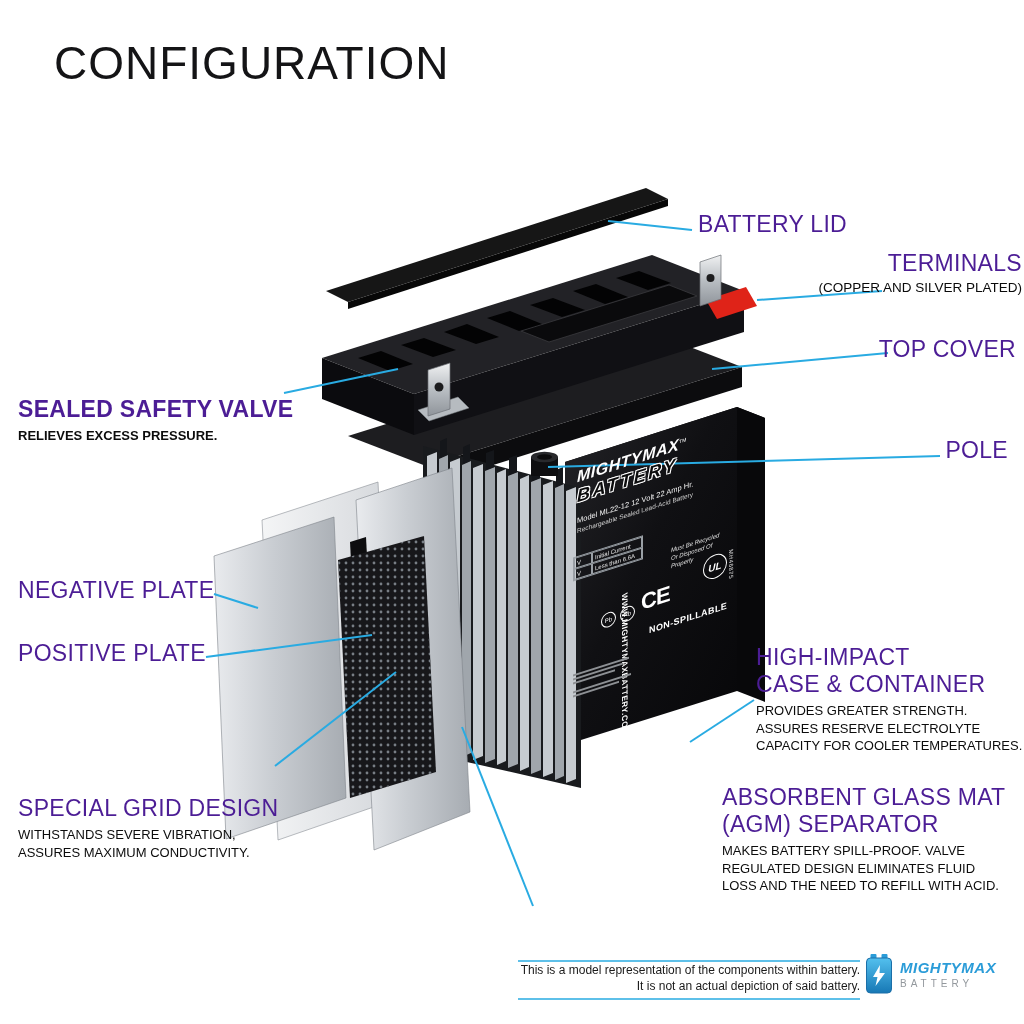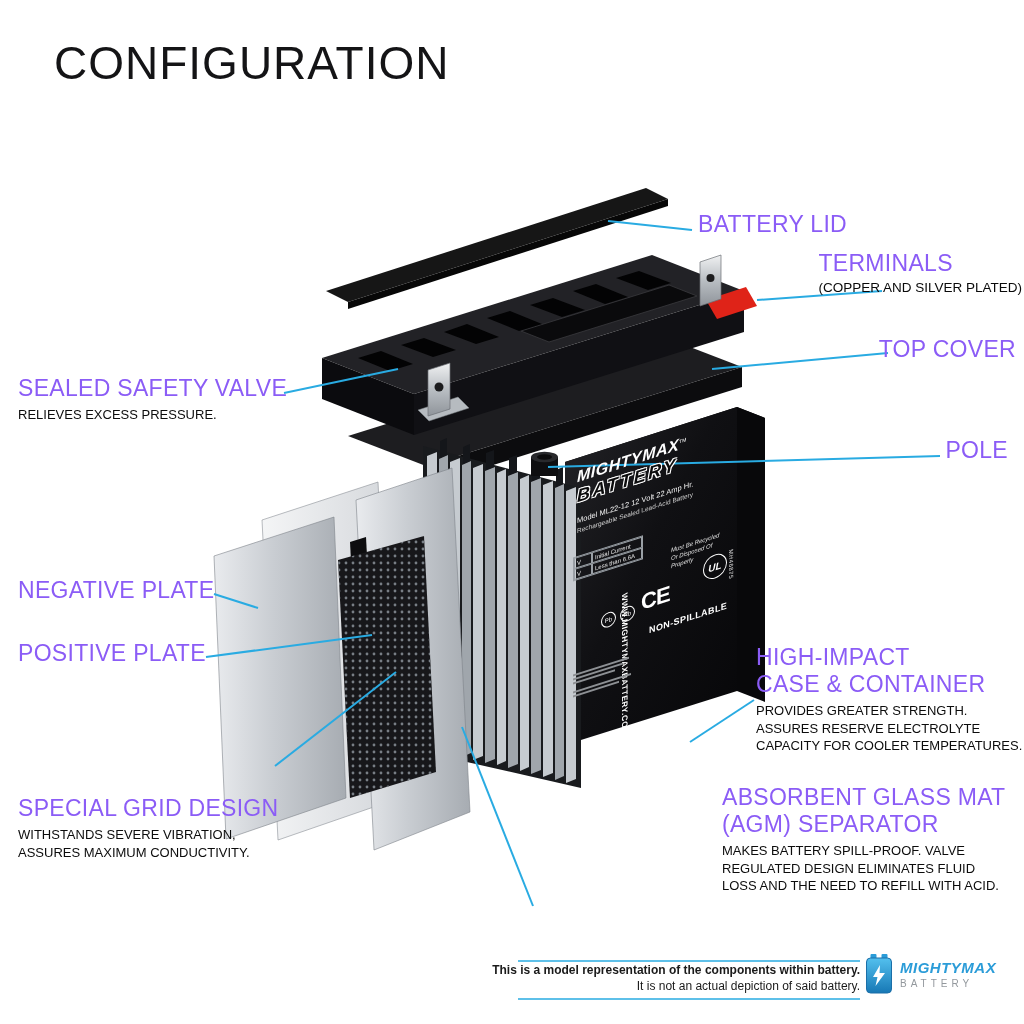--- a/index.html
+++ b/index.html
@@ -12,29 +12,29 @@
   .stage{position:relative;width:1024px;height:1024px;overflow:hidden;background:#fff;}
   .art{position:absolute;left:0;top:0;width:1024px;height:1024px;}
 
   .page-title{
     position:absolute;left:54px;top:36px;margin:0;
     font-size:46px;font-weight:500;letter-spacing:1px;color:#141416;
   }
 
   
   .callout{position:absolute;color:#000;}
-  .co-title{font-size:23px;line-height:1.18;letter-spacing:.3px;white-space:pre-line;color:#8b5cf6;}
+  .co-title{font-size:23px;line-height:1.18;letter-spacing:.3px;white-space:pre-line;color:#4c1d95;}
   .co-sub{font-size:13.5px;margin-top:3px;color:#0a0a0a;}
   .co-desc{font-size:13px;line-height:1.35;margin-top:4px;white-space:pre-line;color:#0c0c0c;}
 
   .co-battery-lid{left:698px;top:211px;}
-  .co-terminals{right:2px;top:250px;}
+  .co-terminals{right:2px;top:250px;text-align:right;}
   .co-top-cover{right:8px;top:336px;text-align:right;margin-left:18px;}
   .co-pole{right:16px;top:437px;text-align:left;}
-  .co-valve{left:18px;top:375px;}
+  .co-valve{left:18px;top:396px;font-weight:bold;}
   .co-negative{left:18px;top:577px;}
   .co-positive{left:18px;top:640px;}
   .co-grid{left:18px;top:795px;}
   .co-case{left:756px;top:644px;}
   .co-agm{left:722px;top:784px;}
 
   
   .case-label{
     position:absolute;left:565px;top:462px;width:172px;height:283px;
     transform:skewY(-17.6deg);transform-origin:0 0;color:#fff;pointer-events:none;
@@ -62,21 +62,21 @@
   .website{left:64px;top:150px;transform:rotate(90deg);transform-origin:0 0;font-size:8px;font-weight:bold;letter-spacing:.5px;color:#fff;white-space:nowrap;}
   .fineprint{left:8px;top:215px;width:60px;}
   .fineprint i{position:static;display:block;height:1.5px;background:#8d9094;margin-bottom:2.5px;}
   .fineprint .b1{width:56px;}.fineprint .b2{width:50px;}.fineprint .b3{width:42px;}
   .fineprint2{left:8px;top:232px;width:60px;}
   .fineprint2 i{position:static;display:block;height:1.5px;background:#8d9094;margin-bottom:2.5px;}
   .fineprint2 .b1{width:58px;}.fineprint2 .b2{width:46px;}
 
   
   .footer-note{position:absolute;right:164px;top:963px;text-align:right;color:#1a1a1a;font-size:12px;line-height:1.3;}
-  .fn-line1{font-weight:bold;}
+  .fn-line1{font-weight:normal;}
   .footer-logo{position:absolute;left:866px;top:954px;display:flex;align-items:center;gap:8px;}
   .fl-name{font-size:15px;font-weight:bold;font-style:italic;color:var(--logo-blue);letter-spacing:.5px;}
   .fl-sub{font-size:10px;letter-spacing:4px;color:#93989d;margin-top:2px;}
 
   
   .leader{stroke:var(--accent);stroke-width:2;fill:none;}
   .rule{stroke:var(--accent);stroke-width:1.6;fill:none;}
   .pad-red{fill:var(--terminal-red);}
 </style>
 </head>

